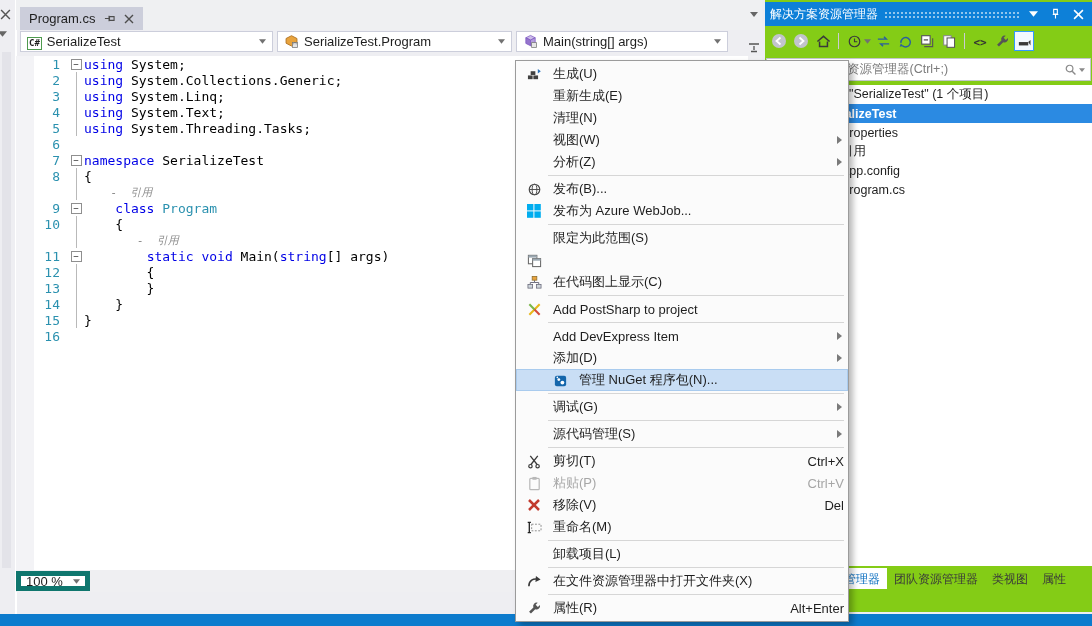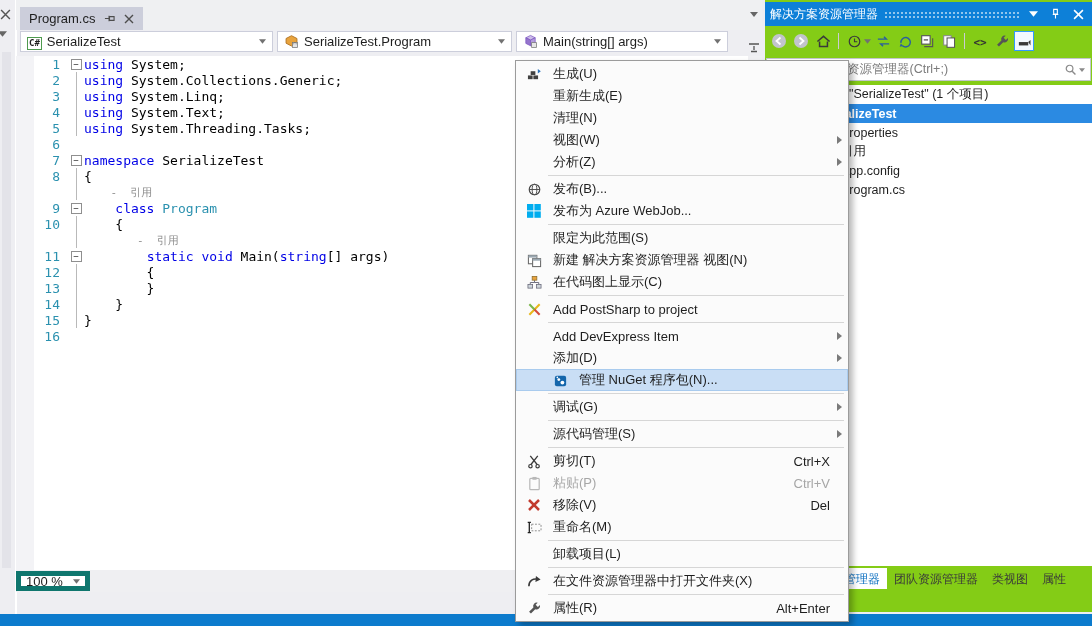--- a/index.html
+++ b/index.html
@@ -28,21 +28,21 @@
   .code{position:absolute;left:0;top:56px;width:732px;height:514px;background:#fff;
         background:linear-gradient(to right,#F3F3F6 0,#F3F3F6 18px,#fff 18px);
         font-family:"DejaVu Sans Mono",monospace;font-size:13px;}
   .crow{height:16px;display:flex;align-items:center;white-space:pre;}
   .cnum{width:52px;text-align:right;padding-right:8px;box-sizing:border-box;color:#2B91AF;}
   .cfold{width:16px;display:flex;align-items:center;justify-content:center;position:relative;}
   .fm{display:inline-block;width:9px;height:9px;border:1px solid #8f8f8f;background:#fff;color:#333;
       font-size:9px;line-height:8px;text-align:center;}
   .fl{display:inline-block;width:1px;height:16px;background:#B9B9B9;}
   .ctext .k{color:#0000E6}.ctext .t{color:#2B91AF}.ctext .p{color:#000}
-  .ctext .cl{color:#8F8F8F;font-size:11px;}
+  .ctext .cl{color:#8F8F8F;font-size:11px;font-style:italic;}
   .vscroll{position:absolute;right:0;top:56px;width:14px;height:514px;background:#F0F0F3;}
   .splitter{position:absolute;right:0;top:42px;width:14px;height:14px;color:#555;}
   .hscroll{position:absolute;left:0;bottom:0;width:746px;height:22px;background:#EFEFF2;}
   .zoom-combo{position:absolute;left:0;top:1px;width:74px;height:20px;background:#fff;border:5px solid #0f766e;
               box-sizing:border-box;display:flex;align-items:center;padding:0 5px;color:#1E1E1E;}
   .zoom-combo .car{margin-left:auto;color:#717171;}
   
   .sol-explorer{left:765px;top:0;width:327px;height:612px;background:#84cc16;}
   .se-title{position:absolute;left:0;top:2px;right:0;height:24px;background:#0D80D8;color:#fff;
             display:flex;align-items:center;padding:0 5px;gap:6px;font-size:12px;}
@@ -66,21 +66,21 @@
   .se-tab{padding:3px 7px 0 7px;height:21px;box-sizing:border-box;color:#3a3a3a;}
   .se-tab.active{background:#fff;color:#0E70C0;}
   
   .status-bar{left:0;top:614px;width:1092px;height:12px;background:#0C7BCD;}
   
   .context-menu{left:515px;top:60px;width:334px;background:#FBFBFB;border:1px solid #9B9B9B;
                 box-shadow:4px 4px 6px rgba(0,0,0,.28);padding:2px 0;box-sizing:border-box;z-index:50;}
   .mi{height:22px;display:flex;align-items:center;padding-left:5px;position:relative;}
   .mi .ic{width:26px;display:inline-flex;align-items:center;justify-content:center;}
   .mi .lbl{margin-left:6px;color:#1E1E1E;white-space:nowrap;}
-  .mi .sc{margin-left:auto;margin-right:18px;color:#1E1E1E;}
+  .mi .sc{margin-left:auto;margin-right:4px;color:#1E1E1E;}
   .mi .sub{position:absolute;right:6px;top:7px;}
   .mi.hl{background:#C9DEF5;box-shadow:inset 0 0 0 1px #A9CBEE;padding-left:31px;}
   .mi.dis .lbl,.mi.dis .sc{color:#A6A6A6;}
   .msep{border-top:1px solid #D6D6D6;margin:2px 4px 2px 32px;height:0;}
   svg{display:block;}
 </style>
 </head>
 <body>
 
 <div class="screen">
@@ -410,21 +410,20 @@
       </div>
       <div class="mi">
         <span class="ic">
           <svg width="15" height="15" viewBox="0 0 16 16">
             <rect x="1.5" y="2.5" width="9" height="9" fill="#fff" stroke="#666" stroke-width="1.1"></rect>
             <rect x="1.5" y="2.5" width="9" height="2.4" fill="#9aa7b0"></rect>
             <rect x="6" y="6" width="8.5" height="8.5" fill="#fff" stroke="#666" stroke-width="1.1"></rect>
             <rect x="6" y="6" width="8.5" height="2.2" fill="#9aa7b0"></rect>
           </svg>
         </span>
-        <span class="lbl">新建 解决方案资源管理器 视图(N)</span>
       </div>
       <div class="mi">
         <span class="ic">
           <svg width="15" height="15" viewBox="0 0 16 16">
             <path d="M8 5.5 V8 M8 8 H3.5 V10 M8 8 H12.5 V10" fill="none" stroke="#667" stroke-width="1"></path>
             <rect x="5.5" y="1.5" width="5" height="4" fill="#E8A33D" stroke="#8a6a2a" stroke-width="0.8"></rect>
             <rect x="1" y="10" width="5" height="4" fill="#cfd6dc" stroke="#667" stroke-width="0.8"></rect>
             <rect x="10" y="10" width="5" height="4" fill="#cfd6dc" stroke="#667" stroke-width="0.8"></rect>
           </svg>
         </span>

